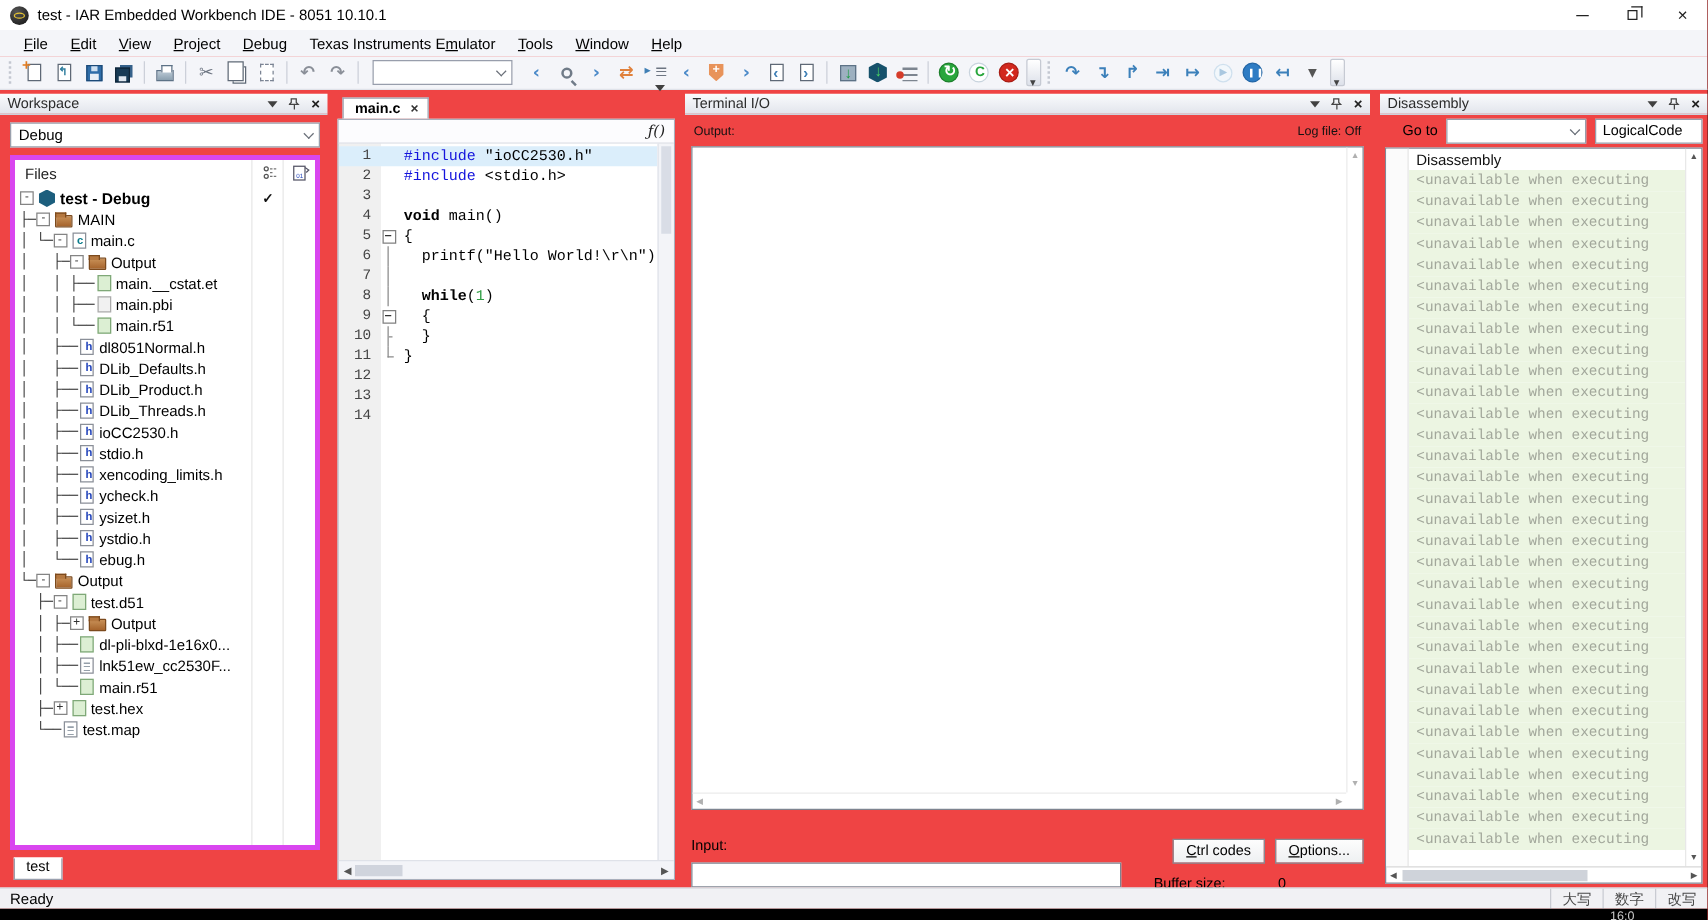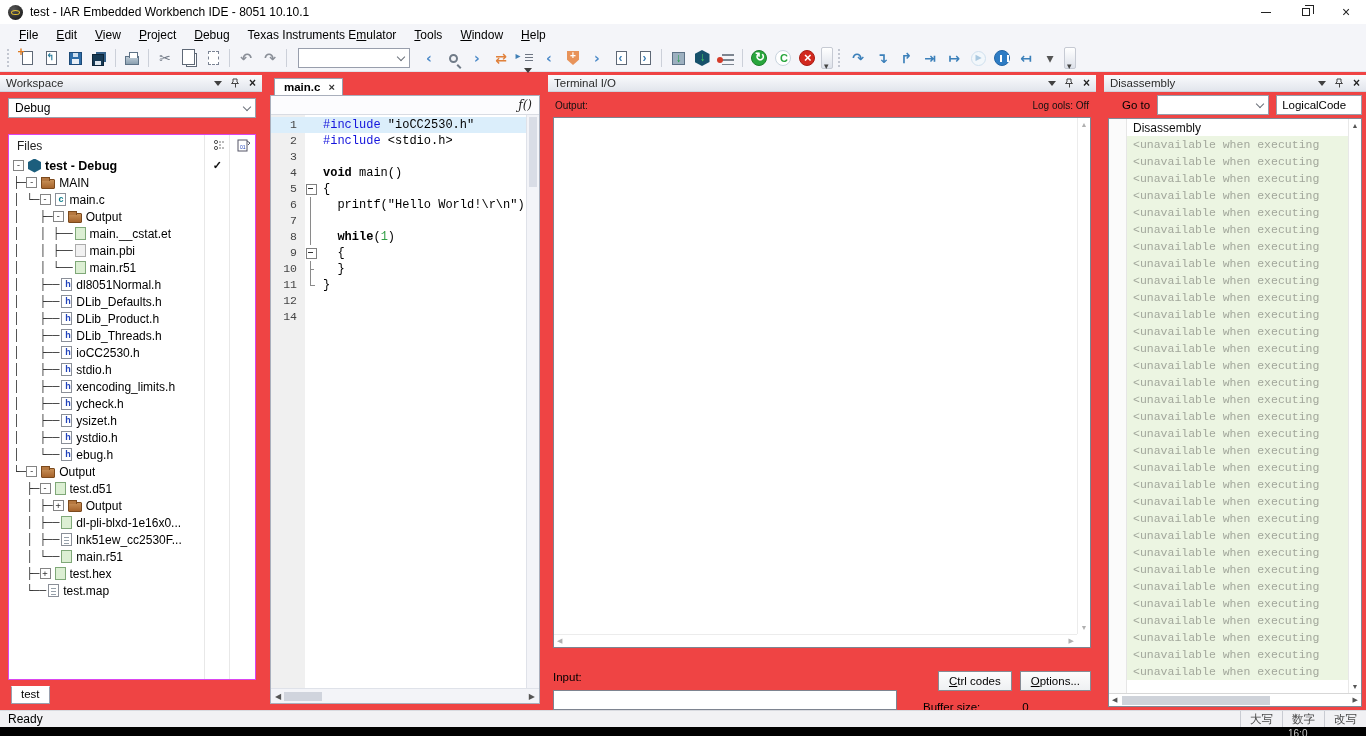--- a/index.html
+++ b/index.html
@@ -78,21 +78,21 @@
   .split{width:8px;flex:none}
   .pane-title{height:17px;display:flex;align-items:center;padding:0 6px;background:linear-gradient(#fafbfd,#e2e5ec);border-bottom:1px solid #cdd2dc;font-size:11.5px;color:#2b2b2b;flex:none}
   .pt-btns{margin-left:auto;display:flex;align-items:center;gap:9px}
   .pt-drop{width:0;height:0;border-left:4px solid transparent;border-right:4px solid transparent;border-top:5px solid #404040}
   .pt-close{font-size:12px;font-weight:bold;color:#222;line-height:12px}
 
   
   .ws{width:262px}
   .ws-body{flex:1;display:flex;flex-direction:column;padding:6px 6px 5px 8px;min-height:0}
   .ws-combo{height:20px;background:#fff;border:1px solid #9aa0ac;position:relative;font-size:12px;padding:2px 6px;flex:none}
-  .files{flex:1;margin-top:16px;background:#fff;border:1px solid #d946ef;position:relative;overflow:hidden;font-size:12px;min-height:0}
+  .files{flex:1;margin-top:6px;background:#fff;border:4px solid #d946ef;position:relative;overflow:hidden;font-size:12px;min-height:0}
   .files::before{content:"";position:absolute;top:0;bottom:0;right:25px;border-left:1px solid #e8e8e8}
   .files::after{content:"";position:absolute;top:0;bottom:0;right:50px;border-left:1px solid #e8e8e8}
   .files-header{height:22px;display:flex;align-items:center;padding-left:8px;color:#222;position:relative}
   .fh-icons{position:absolute;right:4px;top:4px;display:flex;gap:11px}
   .trow{height:17px;display:flex;align-items:center;position:relative;padding-left:4px;white-space:nowrap}
   .tpre{font-family:"DejaVu Sans Mono",monospace;font-size:11px;color:#3a3a3a;white-space:pre;line-height:17px;flex:none}
   .texp{width:11px;height:11px;border:1px solid #848484;background:#fff;font-size:9px;line-height:9px;text-align:center;color:#333;margin:0 2px 0 0;font-family:"DejaVu Sans Mono",monospace;flex:none}
   .tico{flex:none;margin:0 4px 0 2px;position:relative;display:inline-block}
   .tlabel{color:#000;overflow:hidden;text-overflow:ellipsis}
   .tlabel.bold{font-weight:bold;font-size:12.5px}
@@ -593,20 +593,25 @@
                 <span class="cl-num">11</span>
                 <span class="cl-fold fe"></span>
                 <span class="cl-code"><span>}</span></span>
               </div>
               <div class="cl">
                 <span class="cl-num">12</span>
                 <span class="cl-fold"></span>
                 <span class="cl-code"></span>
               </div>
               <div class="cl">
+                <span class="cl-num">13</span>
+                <span class="cl-fold"></span>
+                <span class="cl-code"></span>
+              </div>
+              <div class="cl">
                 <span class="cl-num">14</span>
                 <span class="cl-fold"></span>
                 <span class="cl-code"></span>
               </div>
             </div>
           <div class="ed-vscroll"></div>
         </div>
         <div class="ed-hscroll">
           <span>◀</span>
           <span class="hs-thumb"></span>
@@ -626,21 +631,21 @@
           <svg width="9" height="10">
               <path d="M2 1h4v3l1.5 1.5h-7L2 4z" fill="none" stroke="#444"></path>
               <line x1="4.5" y1="6" x2="4.5" y2="9.5" stroke="#444"></line>
             </svg>
           <span class="pt-close">×</span>
         </span>
       </div>
       <div class="term-body">
         <div class="term-outrow">
           <span>Output:</span>
-          <span class="logfile">Log ools: Off</span>
+          <span class="logfile">Log file: Off</span>
         </div>
         <div class="term-out">
           <div class="vsb">
               <span>▲</span>
               <span>▼</span>
             </div>
           <div class="hsb">
               <span>◀</span>
               <span>▶</span>
             </div>

